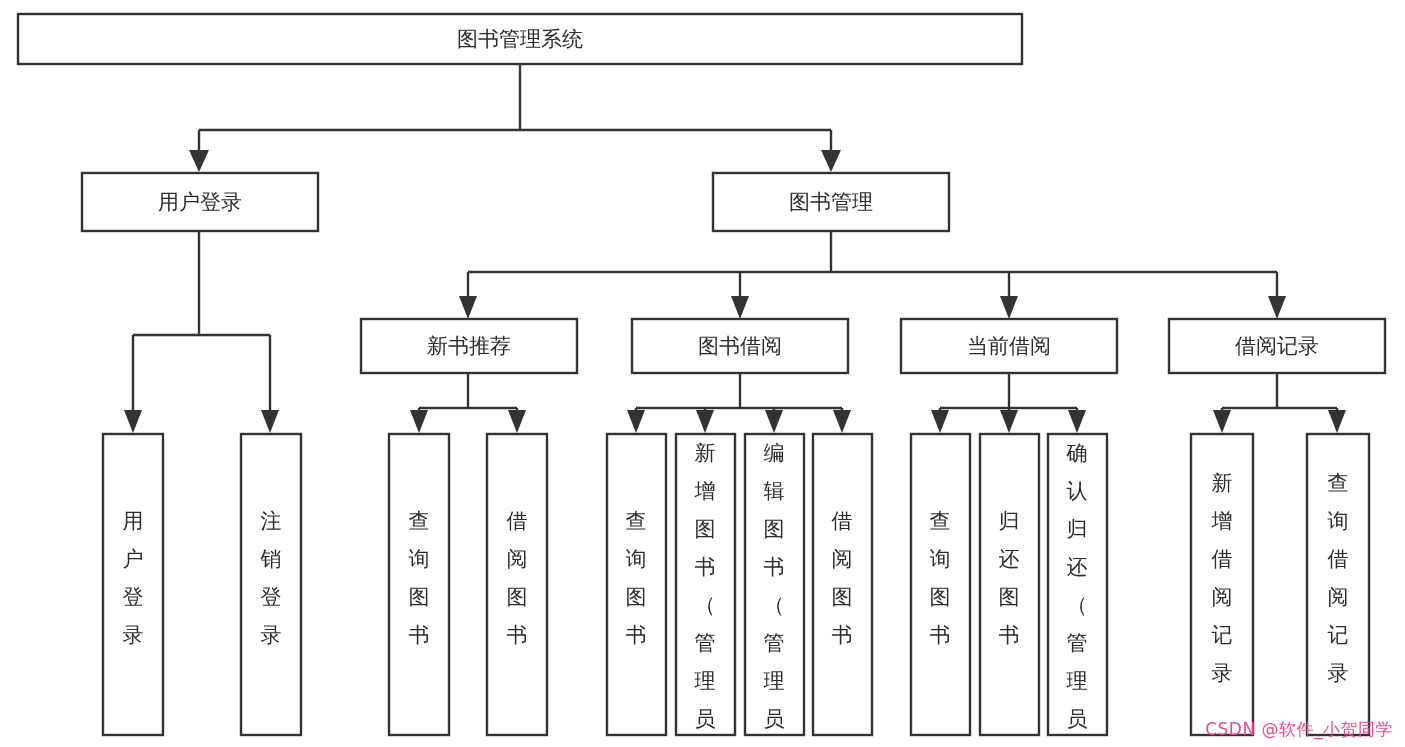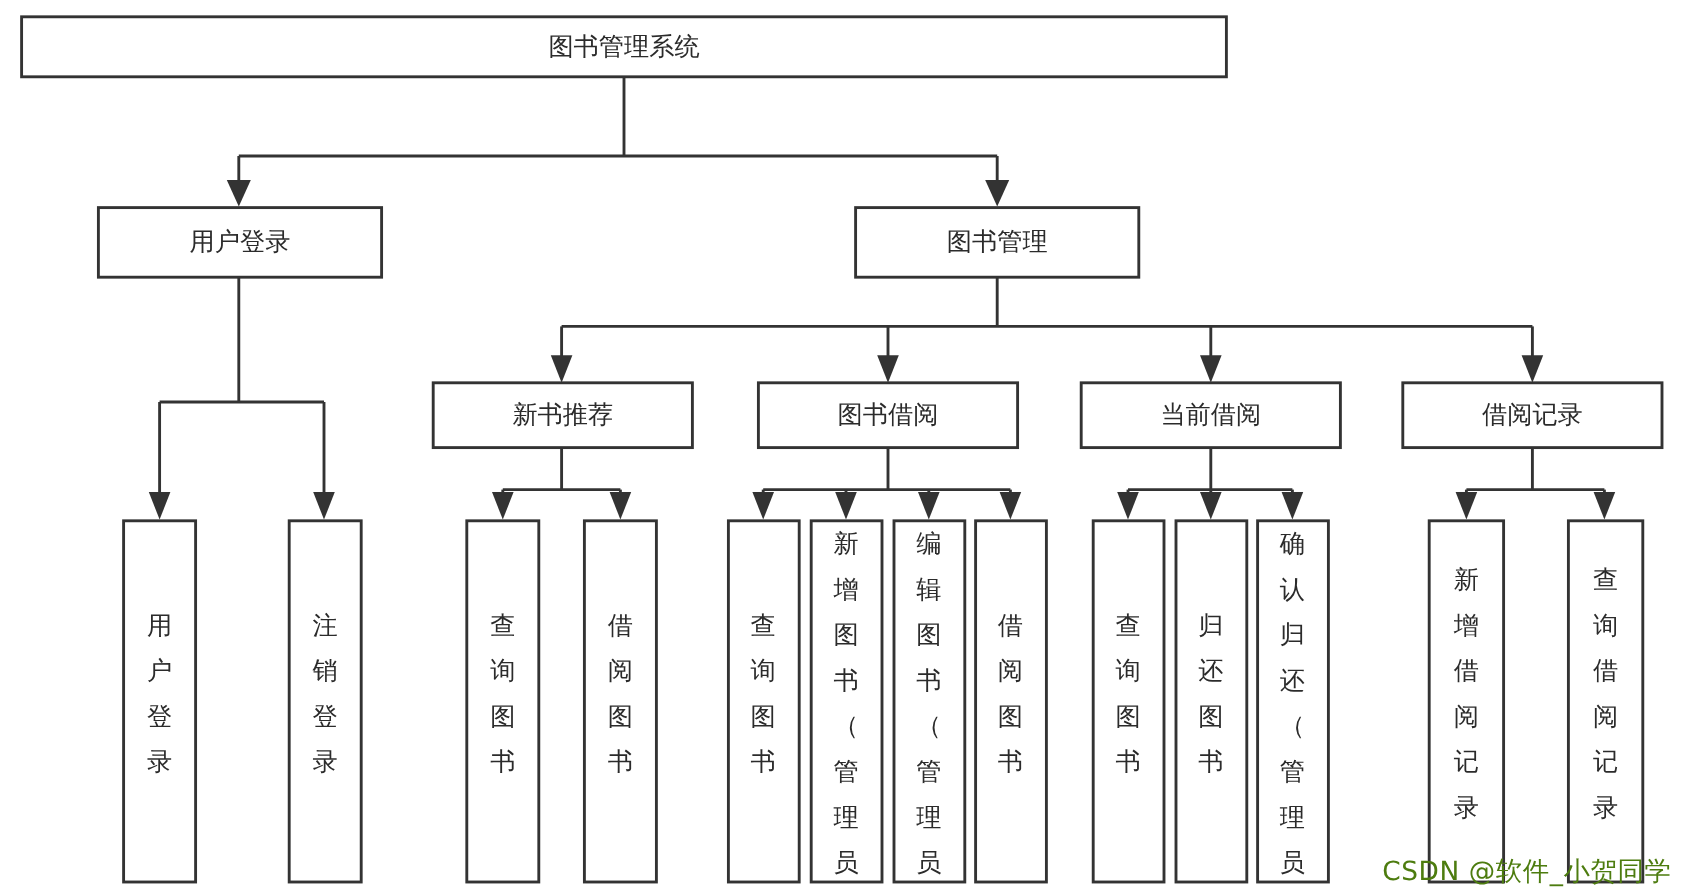--- a/index.html
+++ b/index.html
@@ -53,23 +53,23 @@
   .node-label-v {
     fill: #2b2b2b;
     font-family: "DejaVu Sans", "Liberation Sans", sans-serif;
     font-size: 21px;
     text-anchor: middle;
   }
   .watermark-text {
     position: absolute;
     right: 12px;
     bottom: 6px;
-    color: #4d7c0f;
-    font-family: "DejaVu Sans", "Liberation Sans", sans-serif;
-    font-size: 22px;
+    color: #ec4899;
+    font-family: "DejaVu Sans", "Liberation Sans", sans-serif;
+    font-size: 17px;
     letter-spacing: 0.5px;
     white-space: nowrap;
     user-select: none;
   }
 </style>
 </head>
 <body>
 
 <div id="diagram-root">
 

